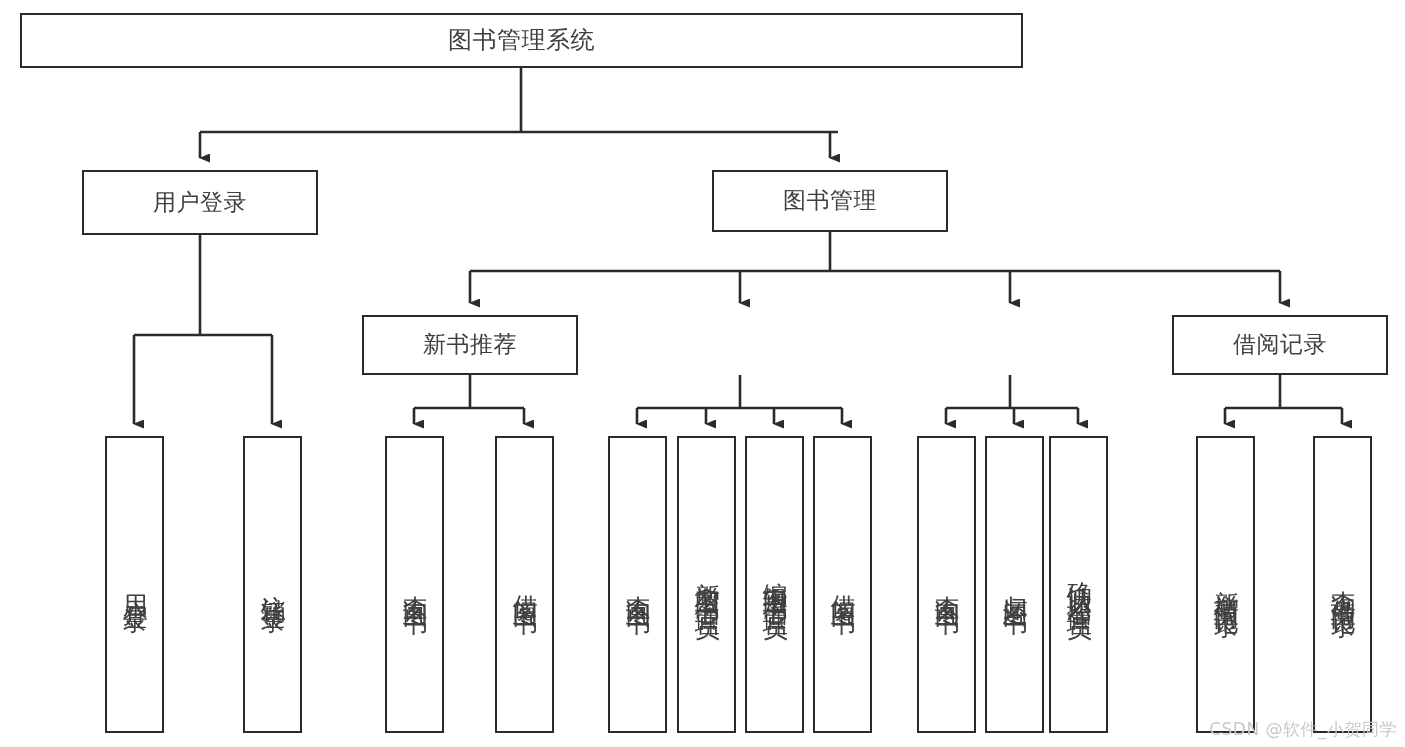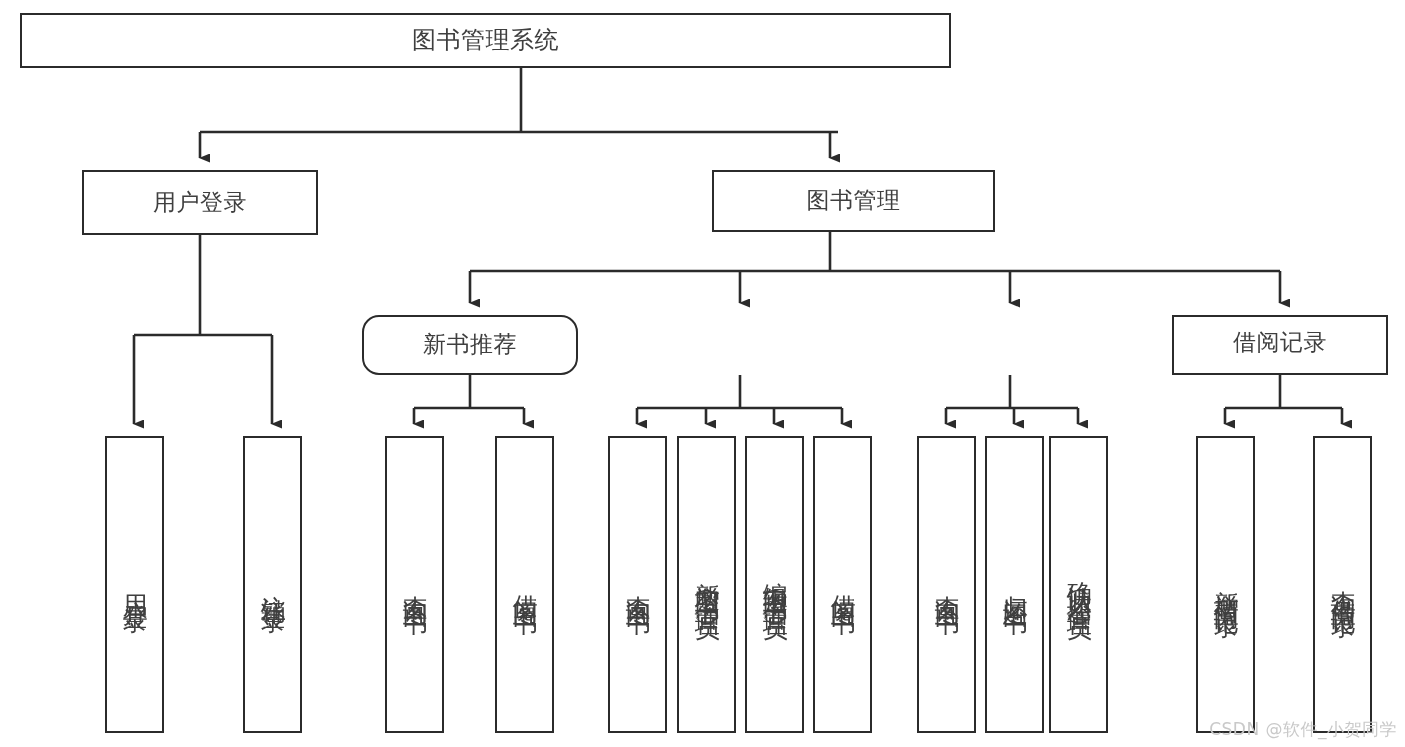--- a/index.html
+++ b/index.html
@@ -122,35 +122,35 @@
       <path d="M1014,408 L1014,424" marker-end="url(#arrow)"></path>
       <path d="M1078,408 L1078,424" marker-end="url(#arrow)"></path>
 
       <path d="M1280,375 L1280,408"></path>
       <path d="M1225,408 L1342,408"></path>
       <path d="M1225,408 L1225,424" marker-end="url(#arrow)"></path>
       <path d="M1342,408 L1342,424" marker-end="url(#arrow)"></path>
     </g>
   </svg>
 
-  <div class="node horiz root" style="left:20px; top:13px; width:931px; height:55px;">
+  <div class="node horiz root" style="left:20px; top:13px; width:1003px; height:55px;">
     <span class="label">图书管理系统</span>
   </div>
 
   <div class="node horiz" style="left:82px; top:170px; width:236px; height:65px;">
     <span class="label">用户登录</span>
   </div>
-  <div class="node horiz" style="left:712px; top:170px; width:283px; height:62px;">
+  <div class="node horiz" style="left:712px; top:170px; width:236px; height:62px;">
     <span class="label">图书管理</span>
   </div>
 
-  <div class="node horiz" style="left:362px; top:315px; width:216px; height:60px;border-radius:17px;">
+  <div class="node horiz" style="left:362px; top:315px; width:216px; height:60px;">
     <span class="label">新书推荐</span>
   </div>
-  <div class="node horiz" style="left:1172px; top:315px; width:216px; height:60px;font-family:Liberation Mono, monospace;">
+  <div class="node horiz" style="left:1172px; top:315px; width:216px; height:60px;">
     <span class="label">借阅记录</span>
   </div>
 
   <div class="node vert" style="left:105px; top:436px; width:59px; height:297px;">
     <span class="label">用户登录</span>
   </div>
   <div class="node vert" style="left:243px; top:436px; width:59px; height:297px;">
     <span class="label">注销登录</span>
   </div>
 

